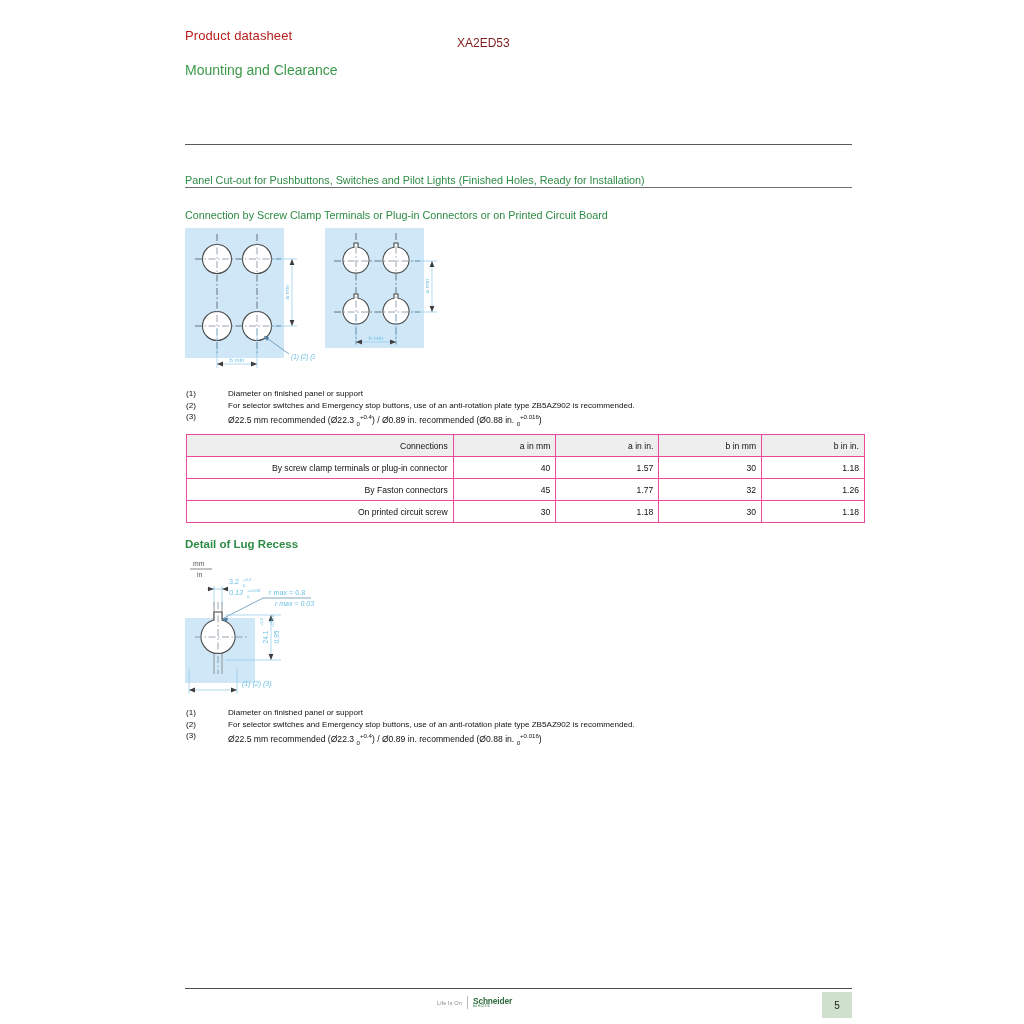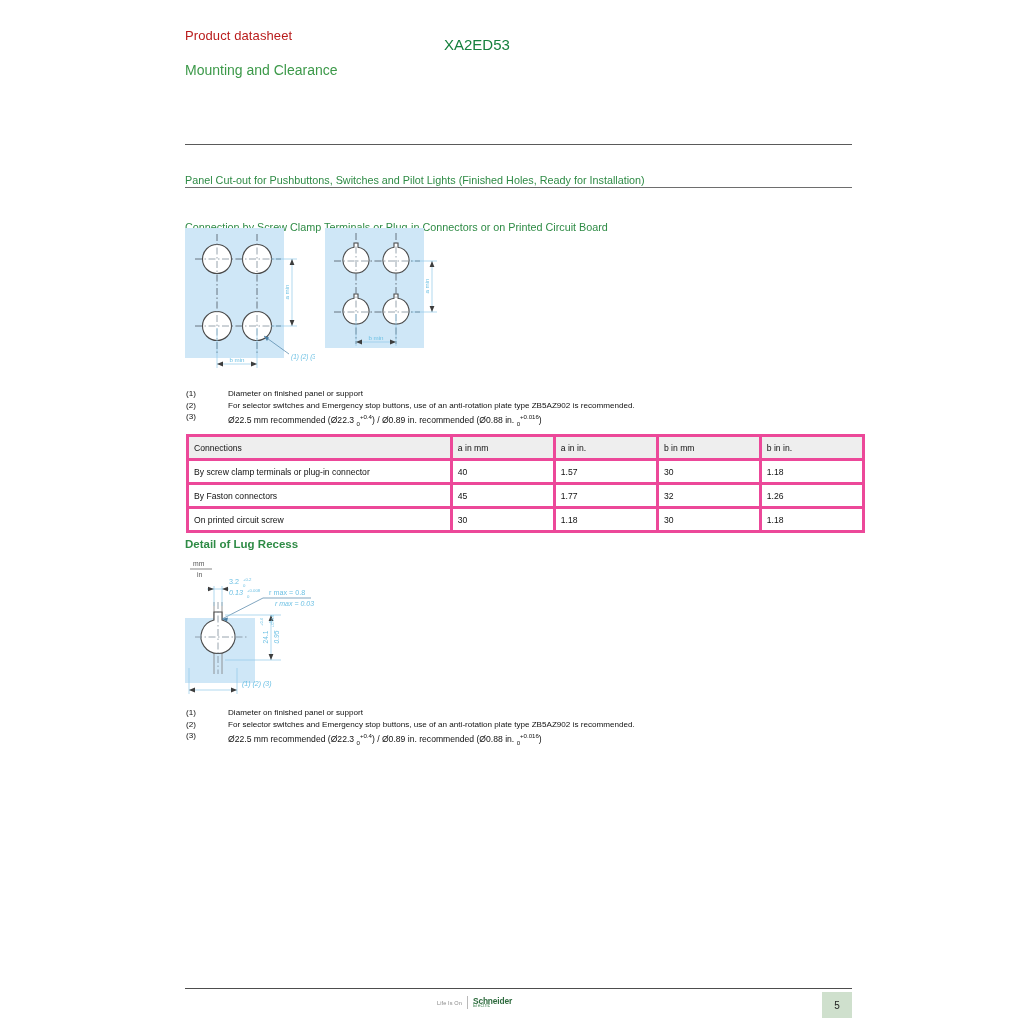--- a/index.html
+++ b/index.html
@@ -21,22 +21,22 @@
   
   .hdr-title {
     position: absolute; left: 185px; top: 28px;
     font-size: 13px; color: #b91c1c; letter-spacing: .1px;
   }
   .hdr-sub {
     position: absolute; left: 185px; top: 62px;
     font-size: 14px; color: #3c9949;
   }
   .hdr-ref {
-    position: absolute; left: 444px; top: 36px;
-    font-size: 15px; color: #15803d;
+    position: absolute; left: 457px; top: 36px;
+    font-size: 12px; color: #7f1d1d;
   }
 
   
   .rule-top {
     position: absolute; left: 185px; top: 144px; width: 667px;
     border-top: 1.4px solid #5a5a5a;
   }
   .rule-sec {
     position: absolute; left: 185px; top: 187px; width: 667px;
     border-top: 1px solid #6e6e6e;
@@ -45,21 +45,21 @@
     position: absolute; left: 185px; top: 988px; width: 667px;
     border-top: 1.2px solid #4d4d4d;
   }
 
   .sec-head {
     position: absolute; left: 185px; top: 174px;
     font-size: 10.8px; color: #2e8b45;
   }
   .sub-head {
     position: absolute; left: 185px; top: 209px;
-    font-size: 10.8px; color: #2e8b45; margin-top: 12px;
+    font-size: 10.8px; color: #2e8b45;
   }
   .sub-head2 {
     position: absolute; left: 185px; top: 538px;
     font-size: 11.5px; color: #2e8b45; font-weight: bold;
   }
 
   
   .drawing { position: absolute; }
   .dwg1 { left: 185px; top: 228px; }
   .dwg2 { left: 325px; top: 228px; }
@@ -76,23 +76,23 @@
   sup { font-size: 6.1px; vertical-align: super; }
   sub { font-size: 6.1px; vertical-align: sub; }
 
   
   .tbl {
     position: absolute; left: 186px; top: 434px;
     width: 679px; border-collapse: collapse;
     font-size: 8.6px; color: #111;
   }
   .tbl td, .tbl th {
-    border: 3px solid #ec4899;
+    border: 1px solid #ec4899;
     padding: 4px 5px 4px 5px;
-    text-align: left; font-weight: normal;
+    text-align: right; font-weight: normal;
     height: 13px; vertical-align: middle;
   }
   .tbl thead th { background: #eeeeee; }
   .tbl .c0 { width: 278px; }
   .tbl .c1, .tbl .c2, .tbl .c3, .tbl .c4 { width: 100px; margin-top: 40px; }
 
   
   .logo-wrap {
     position: absolute; left: 437px; top: 996px;
     display: flex; align-items: center; gap: 5px; justify-content: space-between;

